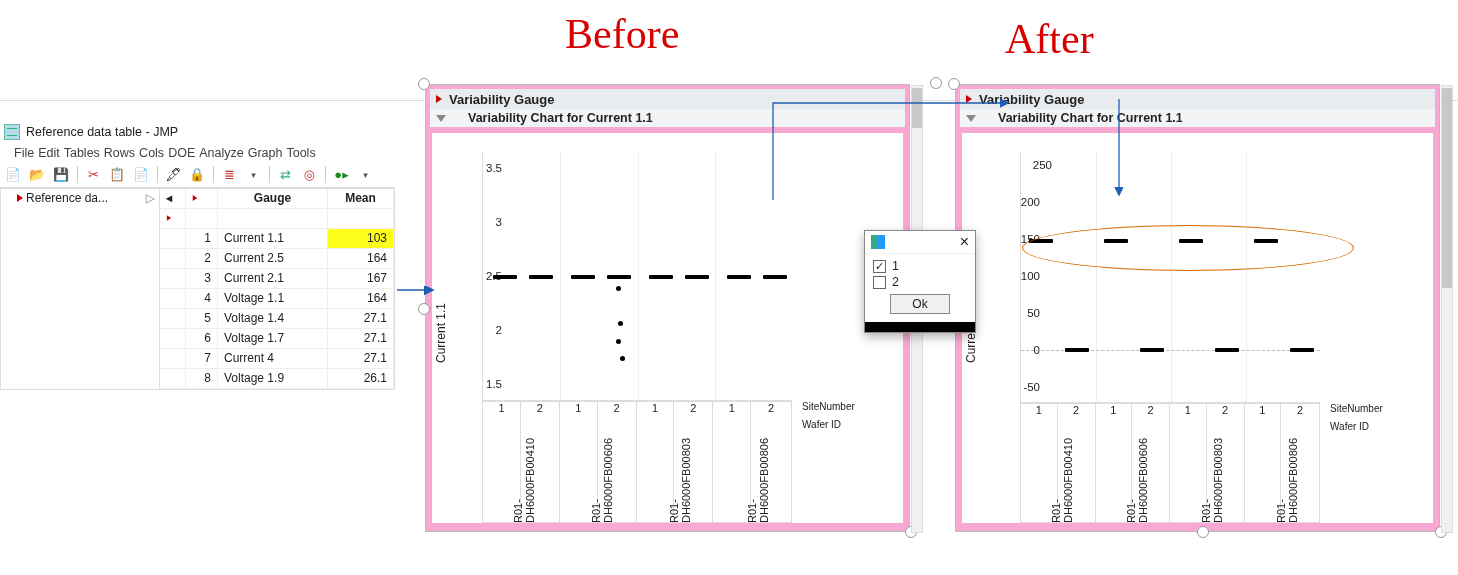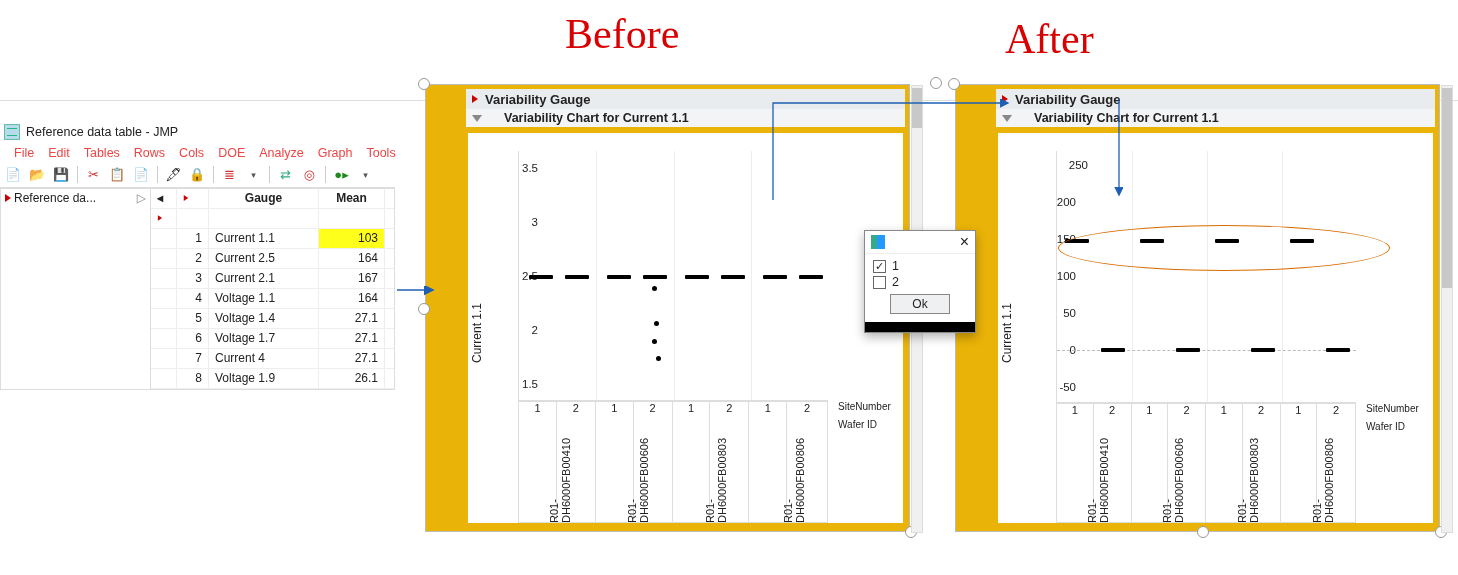--- a/index.html
+++ b/index.html
@@ -8,42 +8,42 @@
 
   
   .hw { position:absolute; color:#d80000; font-family:"Comic Sans MS","Segoe Script",cursive; font-size:42px; font-weight:500; }
 
   
   .jmp { position:absolute; left:0; top:120px; width:395px; }
   .jmp-title { display:flex; align-items:center; gap:6px; padding:4px 4px; font-size:12.5px; }
   .tt-icon { width:16px; height:16px; background:#b8dbe9; border:1px solid #6ba; display:inline-block; position:relative;}
   .tt-icon:before{content:'';position:absolute;left:2px;right:2px;top:3px;height:1px;background:#2b8;}
   .tt-icon:after{content:'';position:absolute;left:2px;right:2px;bottom:3px;height:1px;background:#2b8;}
-  .menu { display:flex; gap:14px; padding:2px 14px; color:#ef4444; font-size:12.5px; }
+  .menu { display:flex; gap:4px; padding:2px 14px; color:#404040; font-size:12.5px; }
   .toolbar { display:flex; gap:7px; align-items:center; padding:4px 5px; border-bottom:1px solid #ddd; background:#fff;}
   .toolbar span { width:17px; height:17px; display:inline-flex; align-items:center; justify-content:center; font-size:13px;}
   .sep { width:1px !important; height:20px; background:#ccc; }
-  .body { display:flex; border:1px solid #ddd; }
+  .body { display:flex; border:1px solid #ddd;padding-left:12px; }
   .nav { width:150px; border-right:1px solid #ddd; }
   .nav-row { display:flex; align-items:center; padding:2px 4px; }
   .redtri { width:0;height:0;border-left:6px solid #c00;border-top:4px solid transparent;border-bottom:4px solid transparent; display:inline-block; margin-right:3px;}
   .navplay { margin-left:auto; color:#888; }
   .grid { flex:1; }
   .ghead, .grow { display:flex; border-bottom:1px solid #eee; }
   .ghead { background:#fff; font-weight:600;}
   .ghead .cell, .grow .cell { border-right:1px solid #eee; padding:2px 6px; height:19px; line-height:15px; }
   .c0 { width:26px; }
   .c1 { width:32px; text-align:right; }
   .c2 { width:110px; }
   .c3 { width:66px; text-align:right; }
   .c0h { width:26px; } .c1h{width:32px;}
 
   
   .panel { position:absolute; border:1px solid #bbb; background:#fafafa; }
-  .panel-outer { background:#eab308;padding-left:36px; }
+  .panel-outer { background:#f9a8d4; }
   .panel-head { display:flex; align-items:center; gap:4px; padding:2px 6px; font-weight:700; font-size:13px; background: #e9ecef; min-height:20px;}
   .greytri { width:0;height:0;border-top:7px solid #888;border-left:5px solid transparent;border-right:5px solid transparent; display:inline-block; margin-right:2px;}
   .subhead { display:flex; align-items:center; gap:20px; padding:2px 6px; font-weight:700; font-size:12.5px; background: #f3f4f6;}
   .chart { position:relative; margin:6px 2px 2px 2px; background:#fff; }
   .plot { position:absolute; border:1px solid #ddd; border-top:none; border-right:none;}
   .plot .gr { position:absolute; border-right:1px solid #eee; height:100%; }
   .ytick { position:absolute; right:2px; font-size:11.5px; transform:translateY(-50%); }
   .yl { position:absolute; left:-30px; text-align:right; width:26px;}
   .ylabel { position:absolute; writing-mode:vertical-rl; transform:rotate(180deg); font-size:12px; }
   .xgrp { position:absolute; bottom:0; font-size:11px; display:flex; border:1px solid #ddd; }

